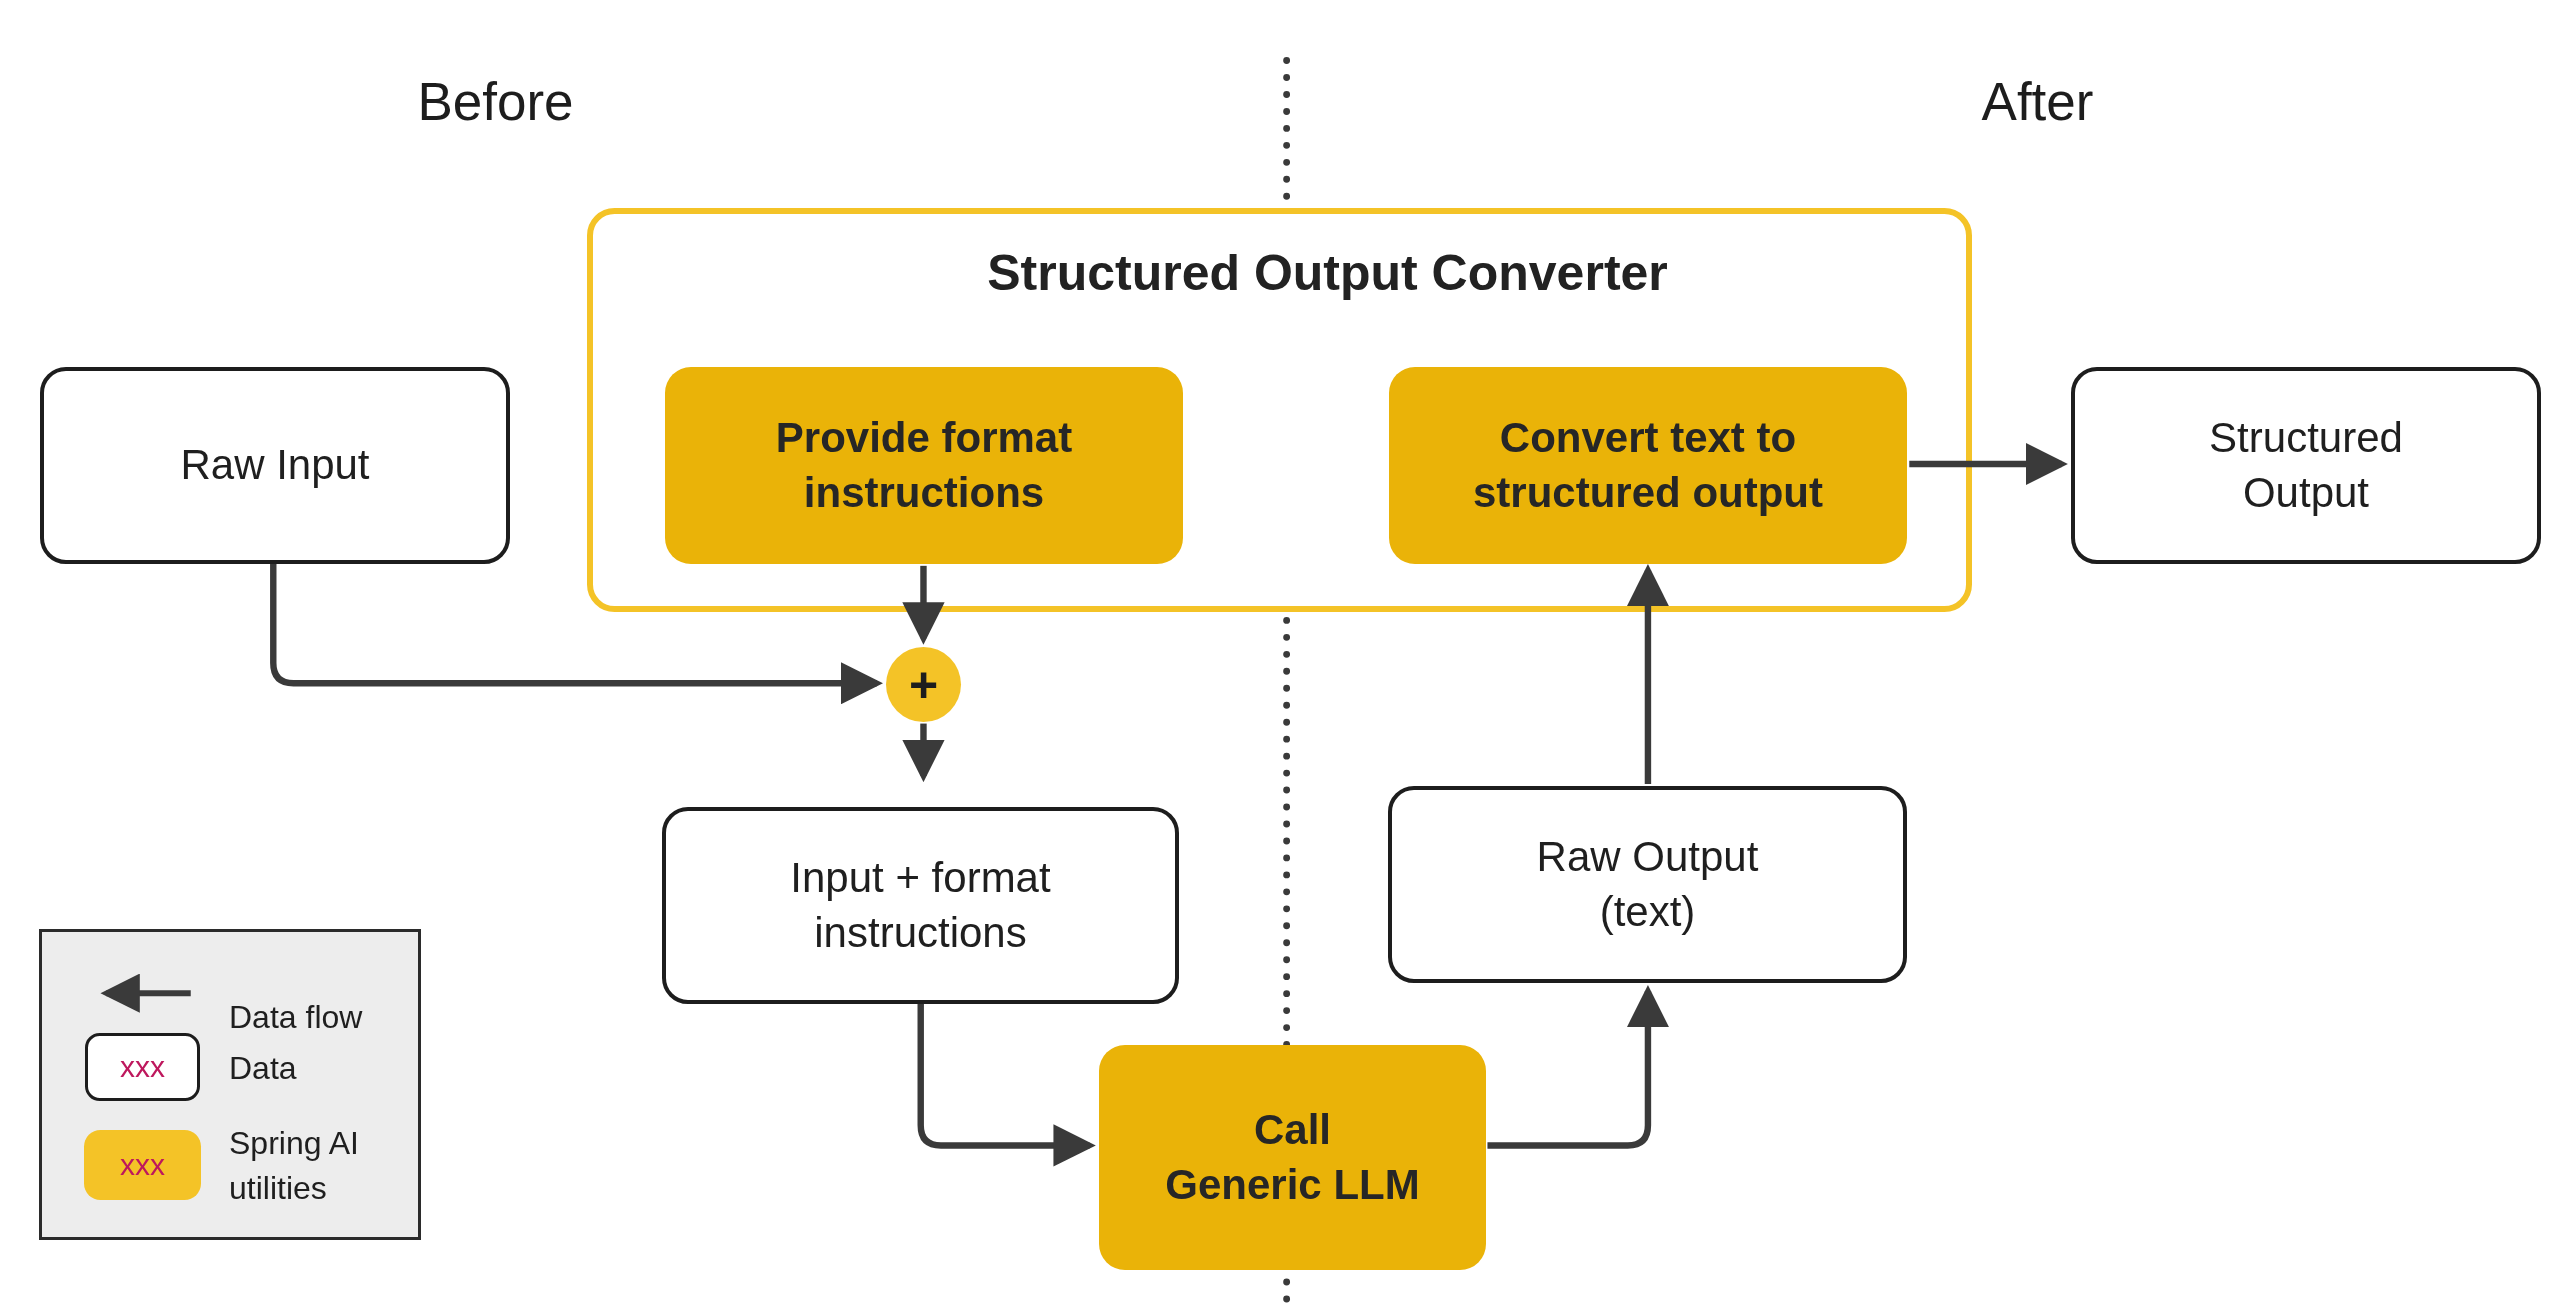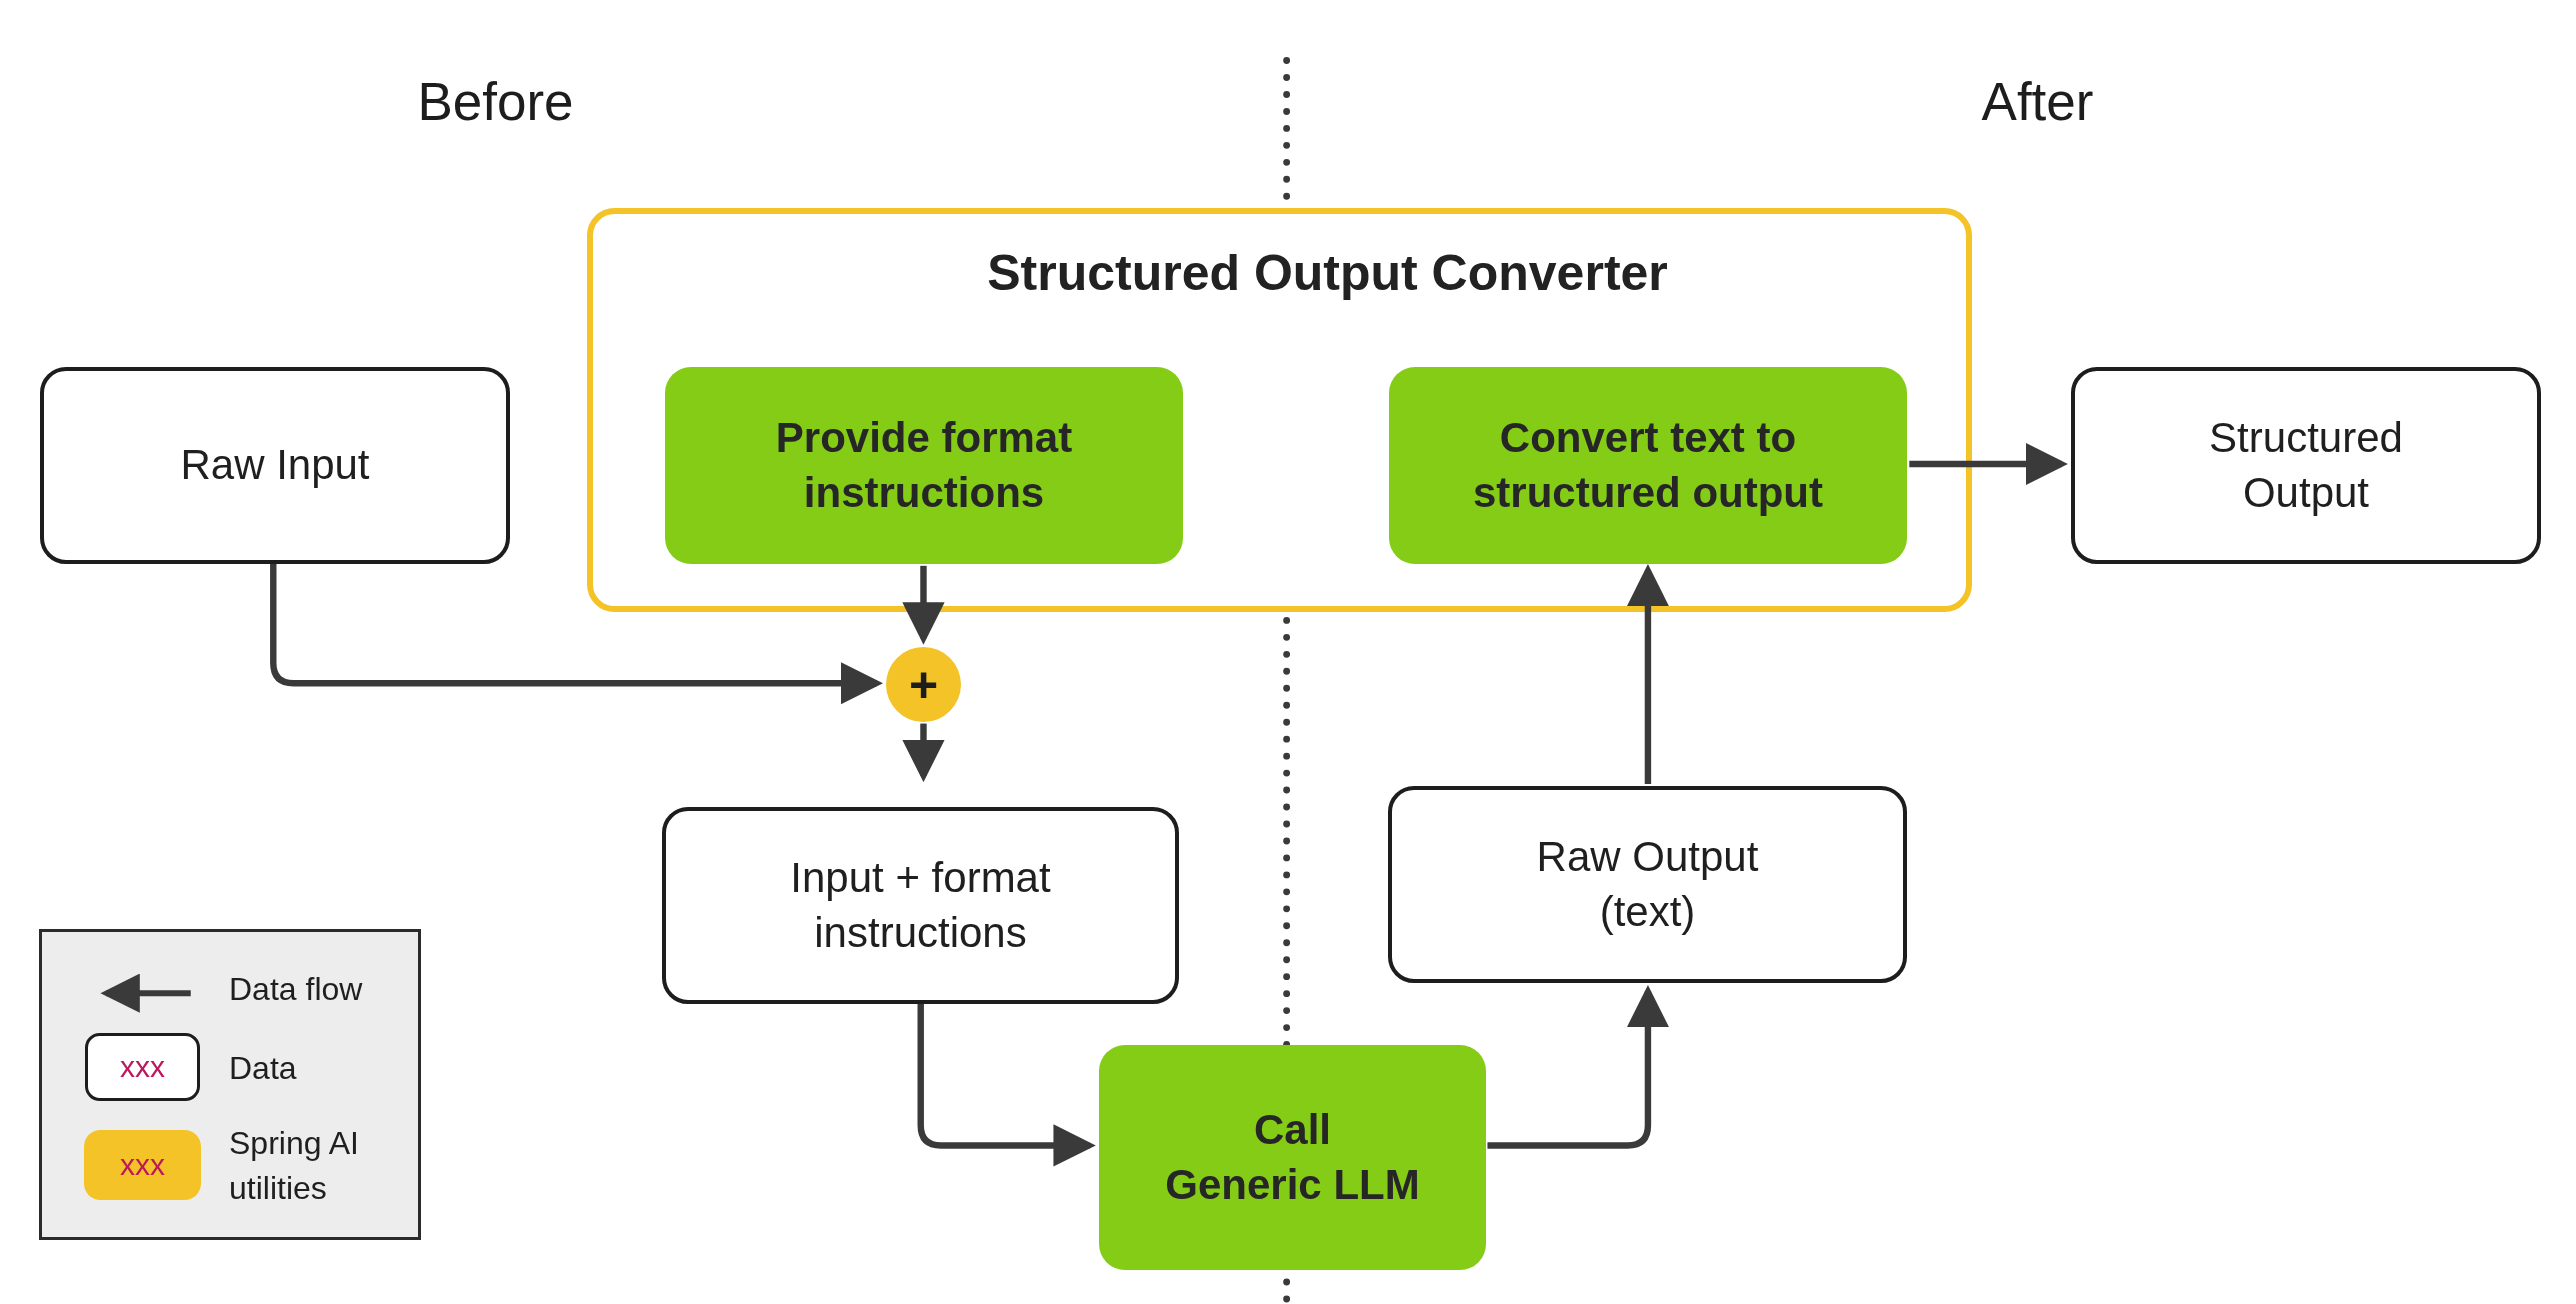--- a/index.html
+++ b/index.html
@@ -28,21 +28,21 @@
   }
   .node{
     position:absolute;display:flex;align-items:center;justify-content:center;
     box-sizing:border-box;text-align:center;z-index:4;
     white-space:pre-line;line-height:1.3;
   }
   .node.data-node{
     background:#ffffff;border:4.6px solid #1d1d1d;border-radius:26px;font-size:42px;
   }
   .node.utility-node{
-    background:#84cc16;border:none;border-radius:26px;font-size:42px;font-weight:bold;color:#262626;
+    background:#eab308;border:none;border-radius:26px;font-size:42px;font-weight:bold;color:#262626;
   }
   .plus-circle{
     position:absolute;left:886px;top:647px;width:75px;height:75px;border-radius:50%;
     background:#F4C327;display:flex;align-items:center;justify-content:center;
     font-size:50px;font-weight:bold;color:#1d1d1d;z-index:4;
   }
   .legend{
     position:absolute;left:39px;top:929px;width:382px;height:311px;
     background:#EDEDED;border:3.7px solid #2b2b2b;box-sizing:border-box;z-index:2;
   }
@@ -71,21 +71,21 @@
   </svg>
 
   <div class="section-label" style="left:358px;">Before</div>
   <div class="section-label" style="left:1900px;">After</div>
 
   <div class="container-box">
     <div class="container-title">Structured Output Converter</div>
   </div>
 
   <div class="legend"></div>
-  <div class="legend-label" style="left:229px;top:967px;">Data flow</div>
+  <div class="legend-label" style="left:229px;top:995px;">Data flow</div>
   <div class="legend-sample data-sample">
     <span>xxx</span>
   </div>
   <div class="legend-label" style="left:229px;top:1046px;">Data</div>
   <div class="legend-sample utility-sample">
     <span>xxx</span>
   </div>
   <div class="legend-label" style="left:229px;top:1121px;">Spring AI
 utilities</div>
 

